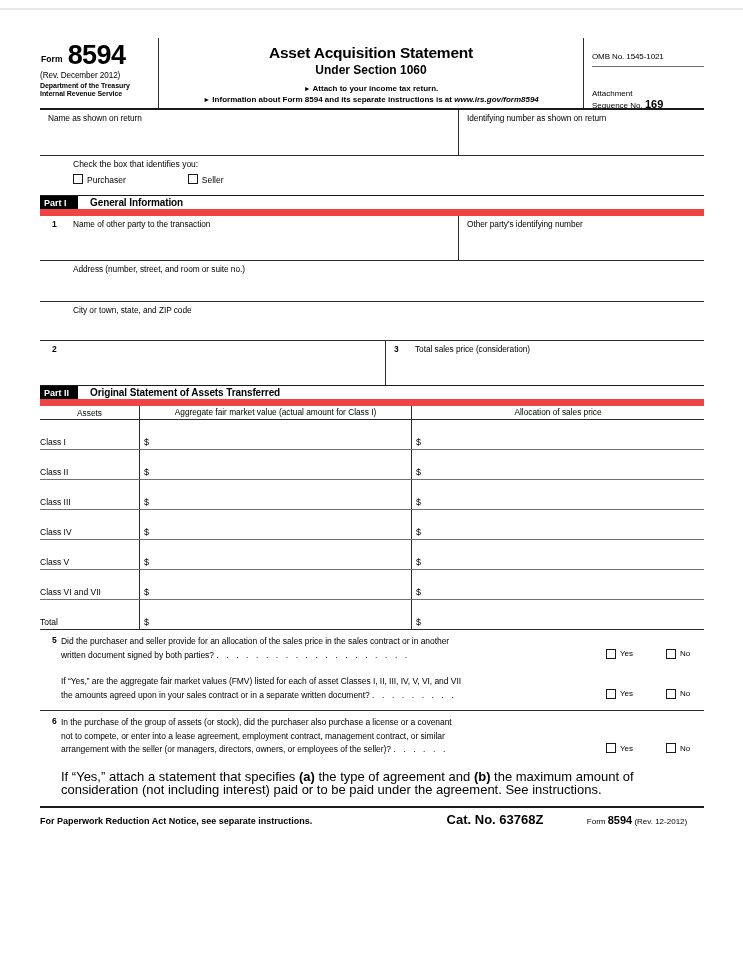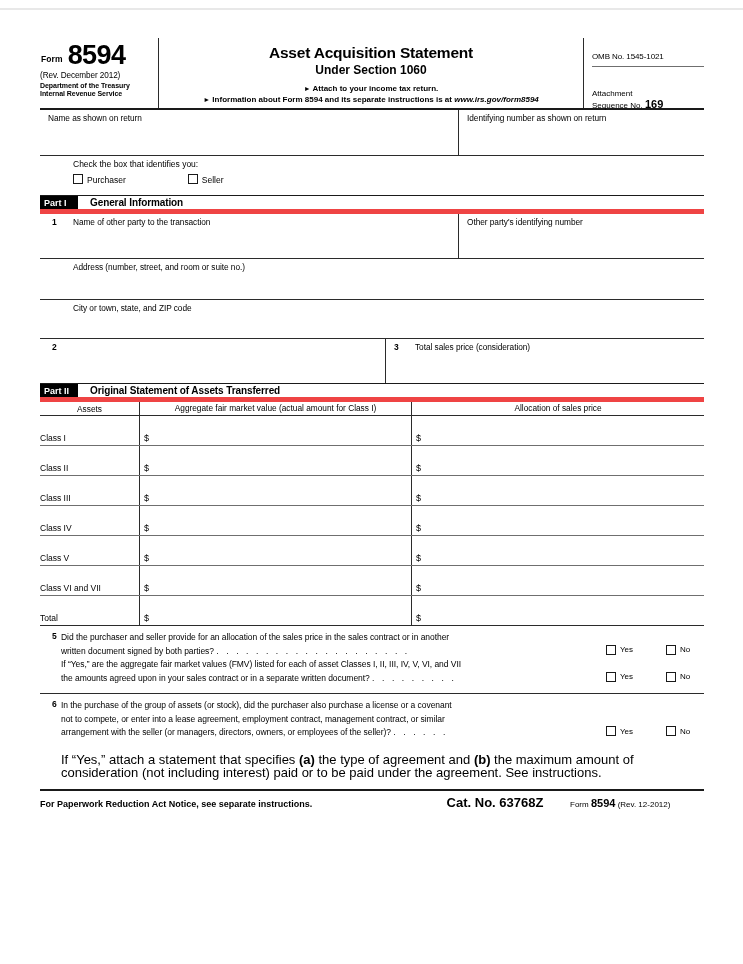--- a/index.html
+++ b/index.html
@@ -149,21 +149,21 @@
     vertical-align: -1px;
   }
   .cbl { font-size: 8.5px; margin-right: 62px; text-align: center; }
 
   
   .partbar {
     display: flex;
     align-items: center;
     background: #fff;
     border-top: 1px solid #1a1a1a;
-    border-bottom: 5px solid #ef4444;
+    border-bottom: 7px solid #ef4444;
     height: 13px;
   }
   .parttag {
     background: #000;
     color: #fff;
     font-size: 9px;
     font-weight: bold;
     padding: 1px 5px 1px 4px;
     height: 13px;
     line-height: 12px;
@@ -227,21 +227,21 @@
   .sub { padding-left: 21px; font-size: 13px; line-height: 13.5px; }
 
   
   .footer {
     display: flex;
     align-items: baseline;
     padding-top: 4px;
   }
   .foot-left { flex: 0 0 380px; font-size: 9px; font-weight: bold; }
   .foot-mid { flex: 0 0 150px; font-size: 13px; text-align: center; font-weight: bold; }
-  .foot-right { flex: 1; font-size: 8px; text-align: left; }
+  .foot-right { flex: 1; font-size: 8px; text-align: center; }
   .foot-right .fnum { font-size: 11px; font-weight: bold; }
 </style>
 </head>
 <body>
 
 <div class="page">
   <div class="topedge"></div>
 
   <div class="form">
 
@@ -461,21 +461,21 @@
               <span class="cb"></span>
               <span>Yes</span>
             </span>
           <span class="opt">
               <span class="cb"></span>
               <span>No</span>
             </span>
         </span>
       </div>
 
-      <div class="qline" style="">
+      <div class="qline" style="margin-top:13px">
         <span class="qnum"></span>
         <span class="qtext">If “Yes,” are the aggregate fair market values (FMV) listed for each of asset Classes I, II, III, IV, V, VI, and  VII</span>
         <span class="yn"></span>
       </div>
       <div class="qline">
         <span class="qnum"></span>
         <span class="qtext">
           <span>the amounts agreed upon in your sales contract or in a separate written document?</span>
           <span class="leader">. . . . . . . . .</span>
         </span>

